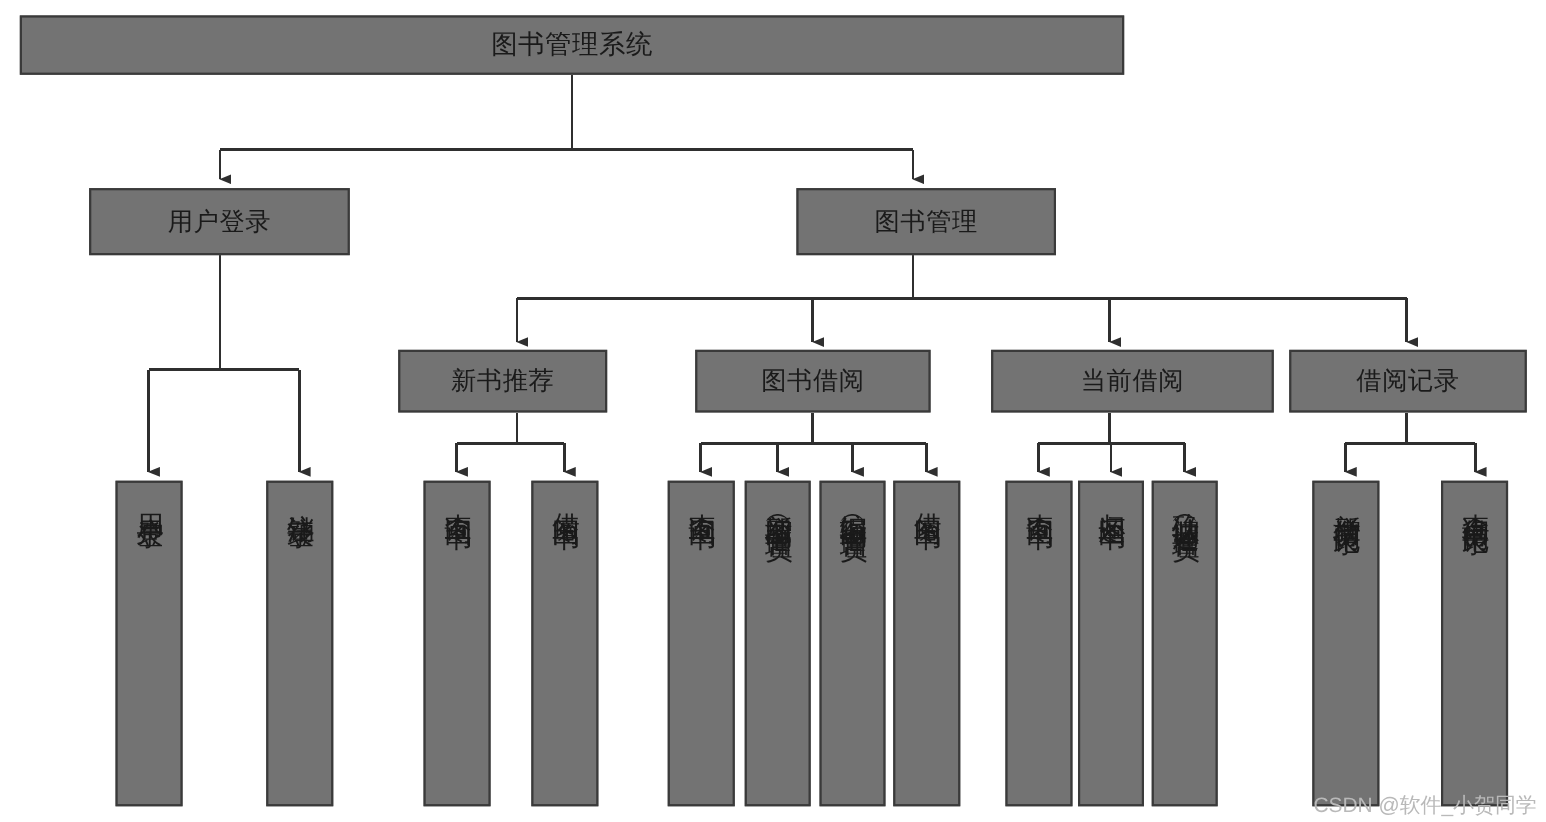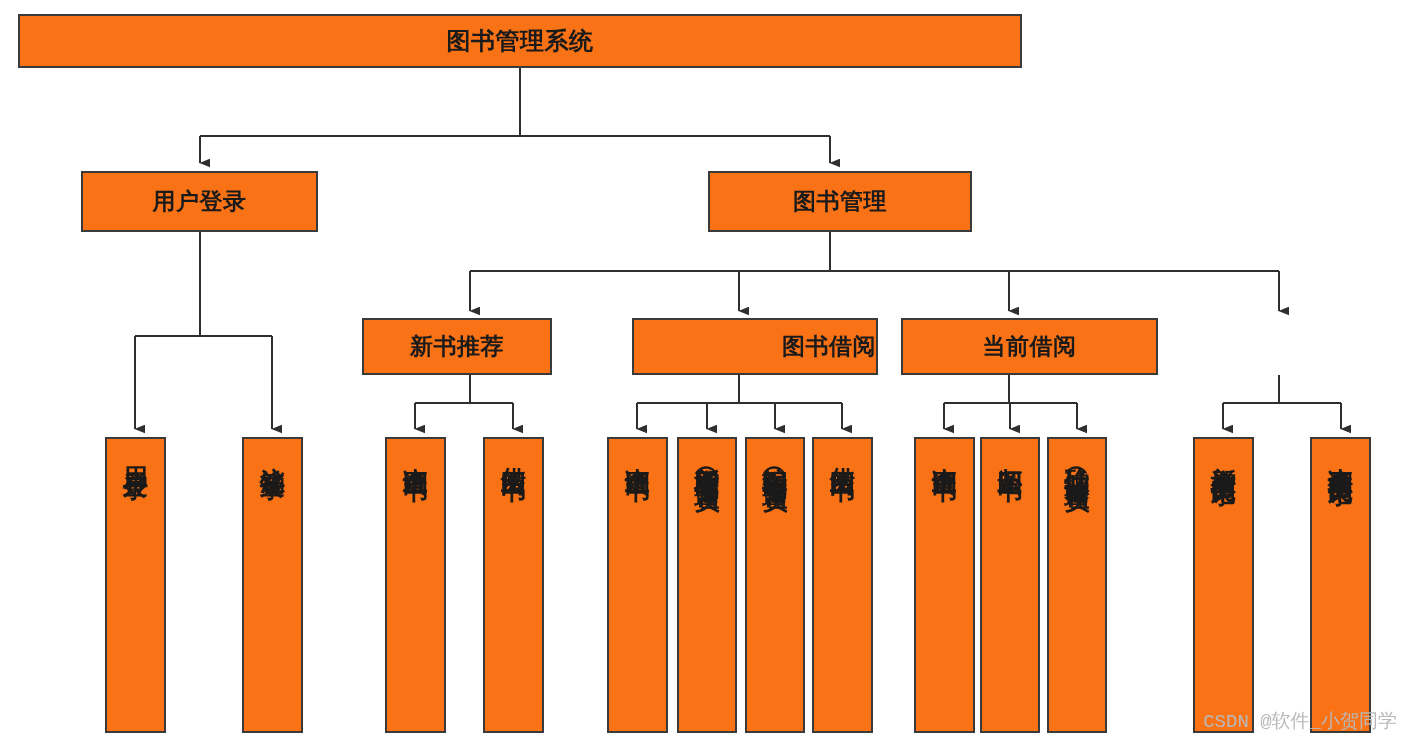--- a/index.html
+++ b/index.html
@@ -23,27 +23,26 @@
     position: absolute;
     left: 0;
     top: 0;
     width: 1405px;
     height: 747px;
     pointer-events: none;
   }
   .node {
     position: absolute;
     box-sizing: border-box;
-    background: #f97316;
+    background: #737373;
     border: 2.5px solid #3a3a3a;
     display: flex;
     align-items: center;
     justify-content: center;
     overflow: hidden;
-    font-weight: bold;
   }
   .node .label {
     color: #1a1a1a;
     line-height: 1.18;
     text-align: center;
     white-space: pre;
     letter-spacing: 0.5px;
   }
   .node.horizontal .label {
     writing-mode: horizontal-tb;
@@ -58,25 +57,25 @@
     writing-mode: vertical-rl;
     text-orientation: upright;
     font-size: 25px;
     letter-spacing: 3px;
     line-height: 1;
   }
   #root-node .label { font-size: 24px; }
   .watermark {
     position: absolute;
     right: 8px;
-    bottom: 13px;
+    bottom: 2px;
     font-size: 19px;
     color: #b9b9b9;
     white-space: nowrap;
-    font-family: Liberation Mono, monospace;
+    font-family: Liberation Sans, sans-serif;
   }
 </style>
 </head>
 <body>
 
 <div id="diagram-root">
 
   <svg class="edges" viewBox="0 0 1405 747">
     <defs>
       <marker id="arrowhead" markerWidth="9" markerHeight="11" refX="4.5" refY="10.4" orient="auto" markerUnits="userSpaceOnUse">
@@ -127,33 +126,36 @@
     </g>
   </svg>
 
   <div class="node horizontal" id="root-node" style="left:18px; top:14px; width:1004px; height:54px;">
     <span class="label">图书管理系统</span>
   </div>
 
   <div class="node horizontal" style="left:81px; top:171px; width:237px; height:61px;">
     <span class="label">用户登录</span>
   </div>
-  <div class="node horizontal" style="left:708px; top:171px; width:264px; height:61px;">
+  <div class="node horizontal" style="left:724px; top:171px; width:236px; height:61px;">
     <span class="label">图书管理</span>
   </div>
 
   <div class="node horizontal" style="left:362px; top:318px; width:190px; height:57px;">
     <span class="label">新书推荐</span>
   </div>
-  <div class="node horizontal" style="left:632px; top:318px; width:246px; height:57px;justify-content:flex-end;">
+  <div class="node horizontal" style="left:632px; top:318px; width:214px; height:57px;">
     <span class="label">图书借阅</span>
   </div>
   <div class="node horizontal" style="left:901px; top:318px; width:257px; height:57px;">
     <span class="label">当前借阅</span>
   </div>
+  <div class="node horizontal" style="left:1172px; top:318px; width:216px; height:57px;">
+    <span class="label">借阅记录</span>
+  </div>
 
   <div class="node vertical" style="left:105px; top:437px; width:61px; height:296px;">
     <span class="label">用户登录</span>
   </div>
   <div class="node vertical" style="left:242px; top:437px; width:61px; height:296px;">
     <span class="label">注销登录</span>
   </div>
 
   <div class="node vertical" style="left:385px; top:437px; width:61px; height:296px;">
     <span class="label">查询图书</span>

